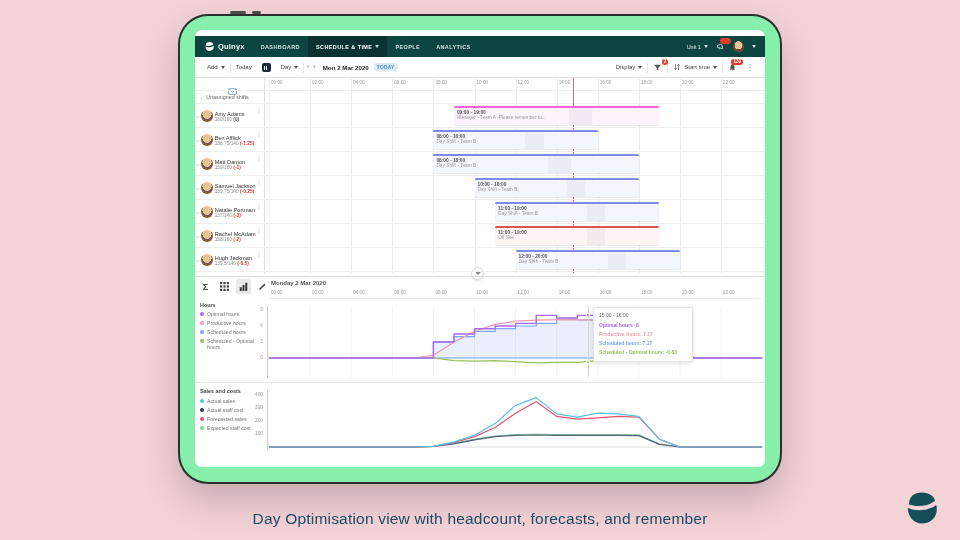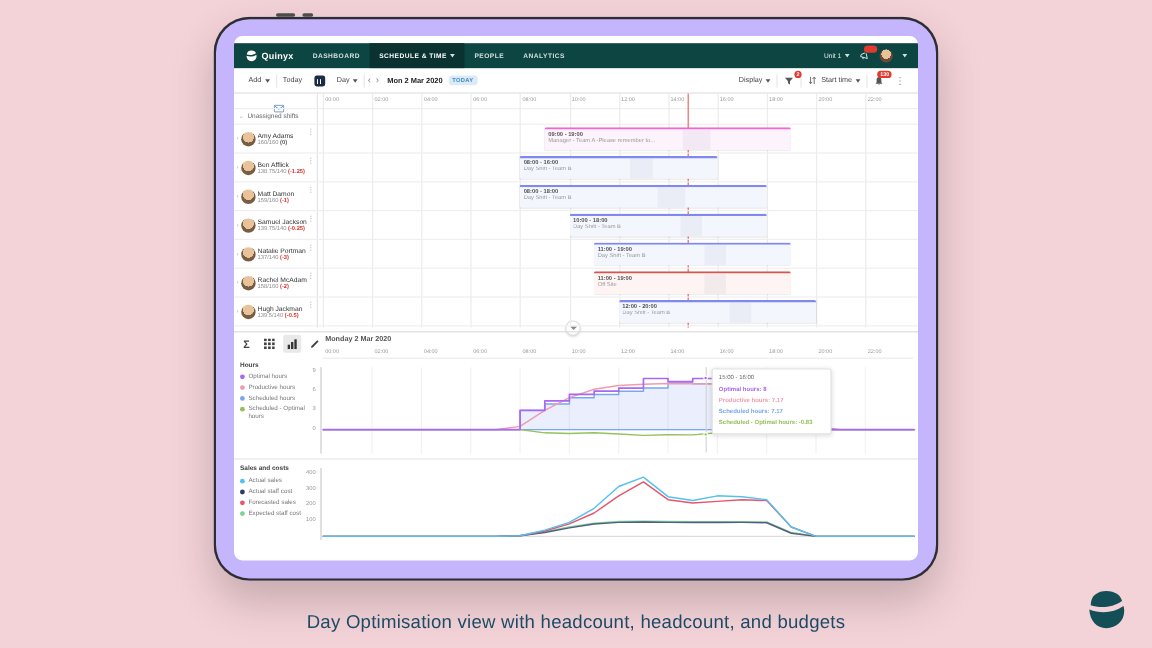--- a/index.html
+++ b/index.html
@@ -1,20 +1,20 @@
 <!DOCTYPE html>
 <html><head>
 <meta charset="utf-8">
 <style>
   *{box-sizing:border-box;margin:0;padding:0}
   html,body{width:960px;height:540px;overflow:hidden}
   body{background:#f4d3d8;font-family:"Liberation Sans",sans-serif;position:relative}
 
   
-  .tablet{position:absolute;left:178px;top:14px;width:604px;height:470px;background:#c4b5fd;
+  .tablet{position:absolute;left:178px;top:14px;width:604px;height:470px;background:#86efac;
           border-radius:30px;box-shadow:0 16px 36px rgba(0,0,0,.20), inset 0 0 0 2px #2e2e2e}
   .vol{position:absolute;top:-3px;height:3px;background:#4c4c4c;border-radius:2px}
   .vol.v1{left:52px;width:16px}.vol.v2{left:74px;width:9px}
   .screen{position:absolute;left:17px;top:16px;width:570px;height:437px;background:#fff;
           border-radius:7px;overflow:hidden}
 
   
   .navbar{position:absolute;left:0;top:6px;width:570px;height:21px;background:#0d4543;
           display:flex;align-items:center;color:#fff}
   .brand{display:flex;align-items:center;gap:3px;padding:0 8px 0 9px}
@@ -503,18 +503,18 @@
       <div class="ylab" style="left: 46px; top: 362px;">400</div>
       <div class="ylab" style="left: 46px; top: 375px;">300</div>
       <div class="ylab" style="left: 46px; top: 388px;">200</div>
       <div class="ylab" style="left: 46px; top: 401px;">100</div>
       <div class="tt-line" style="left: 392.525px; top: 276px; height: 71px;"></div>
       <div class="tt-dot" style="left: 390.525px; top: 283px; background: rgb(168, 104, 242);"></div>
       <div class="tt-dot" style="left: 390.525px; top: 330px; background: rgb(151, 192, 92);"></div>
     </div>
 </div>
 
-<div class="caption">Day Optimisation view with headcount, headcount, and budgets</div>
+<div class="caption">Day Optimisation view with headcount, forecasts, and remember</div>
 
 <svg class="brand-logo" viewBox="0 0 32 32">
   <path d="M5,13 C5,6 10,3 16,3 C22,3 26,6 27,10 C20,15 11,15 5,13 Z" fill="#144f58"></path>
   <path d="M4,16 C12,19 21,18.5 28,13.5 C28.3,14.6 28.5,15.6 28.5,17 C28.5,24 23,29 16,29 C9,29 4.5,24 4,16 Z" fill="#144f58"></path>
 </svg>
 
 </body></html>

